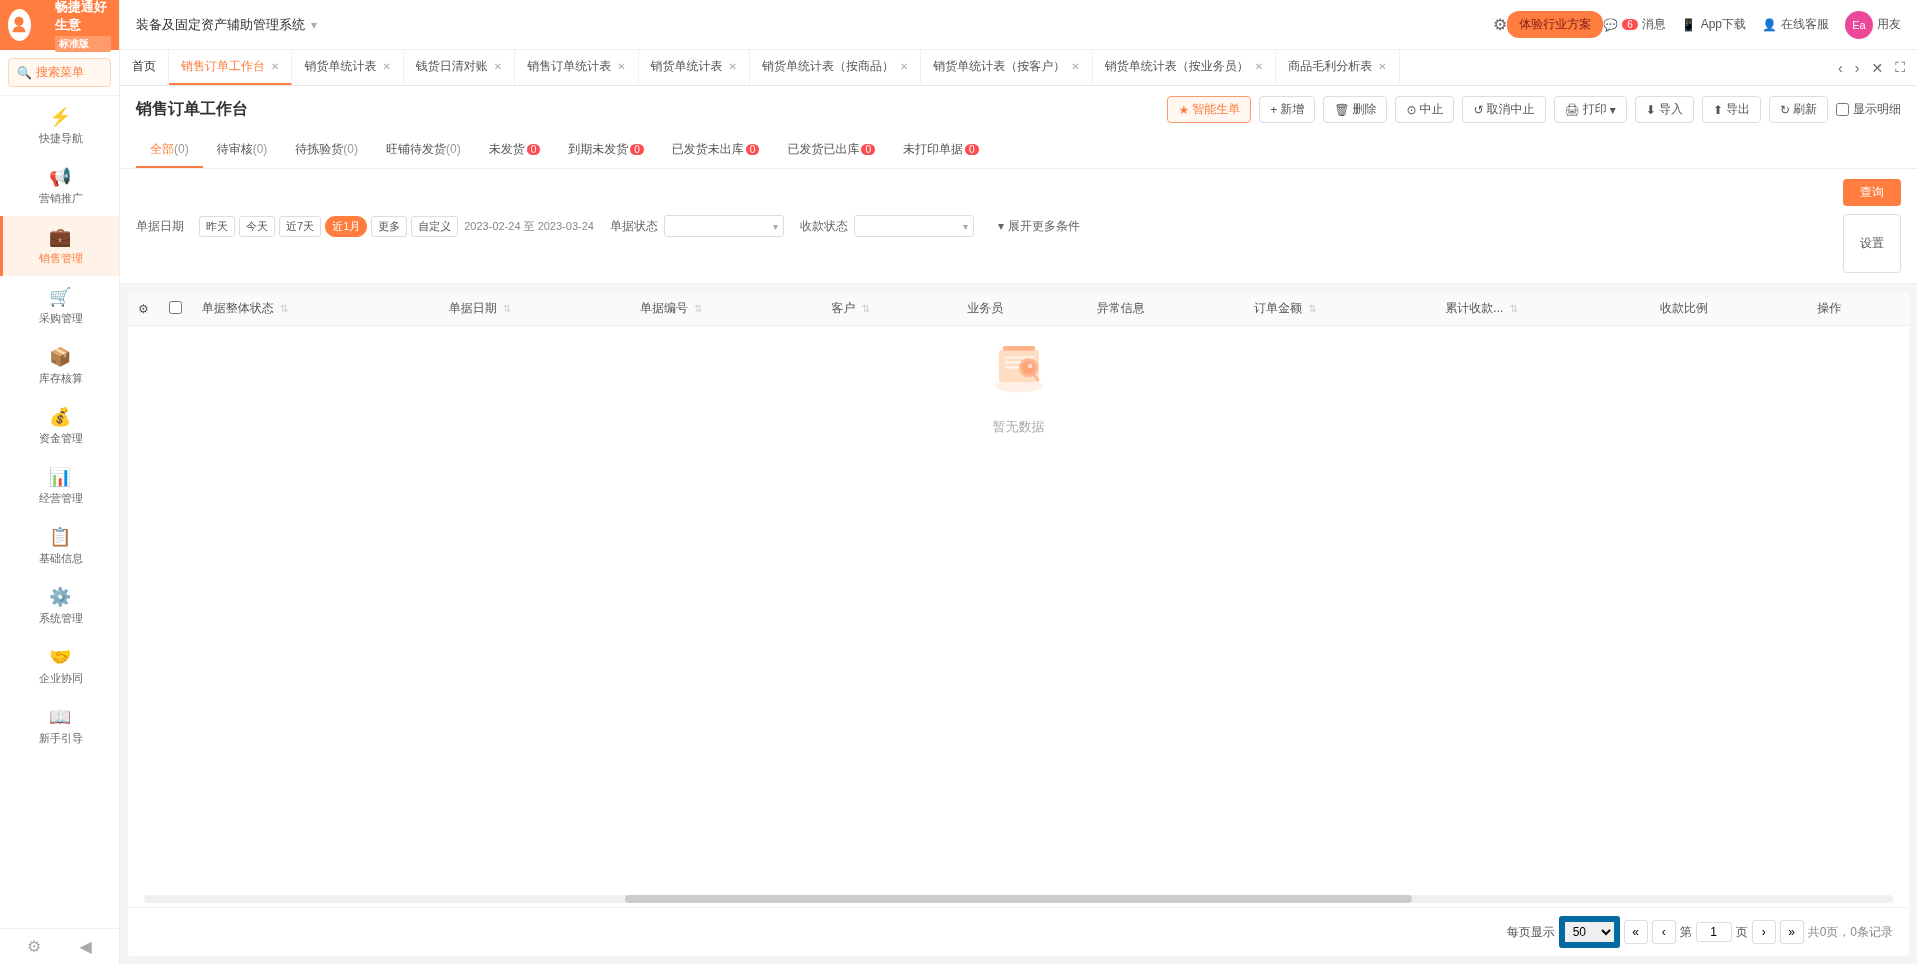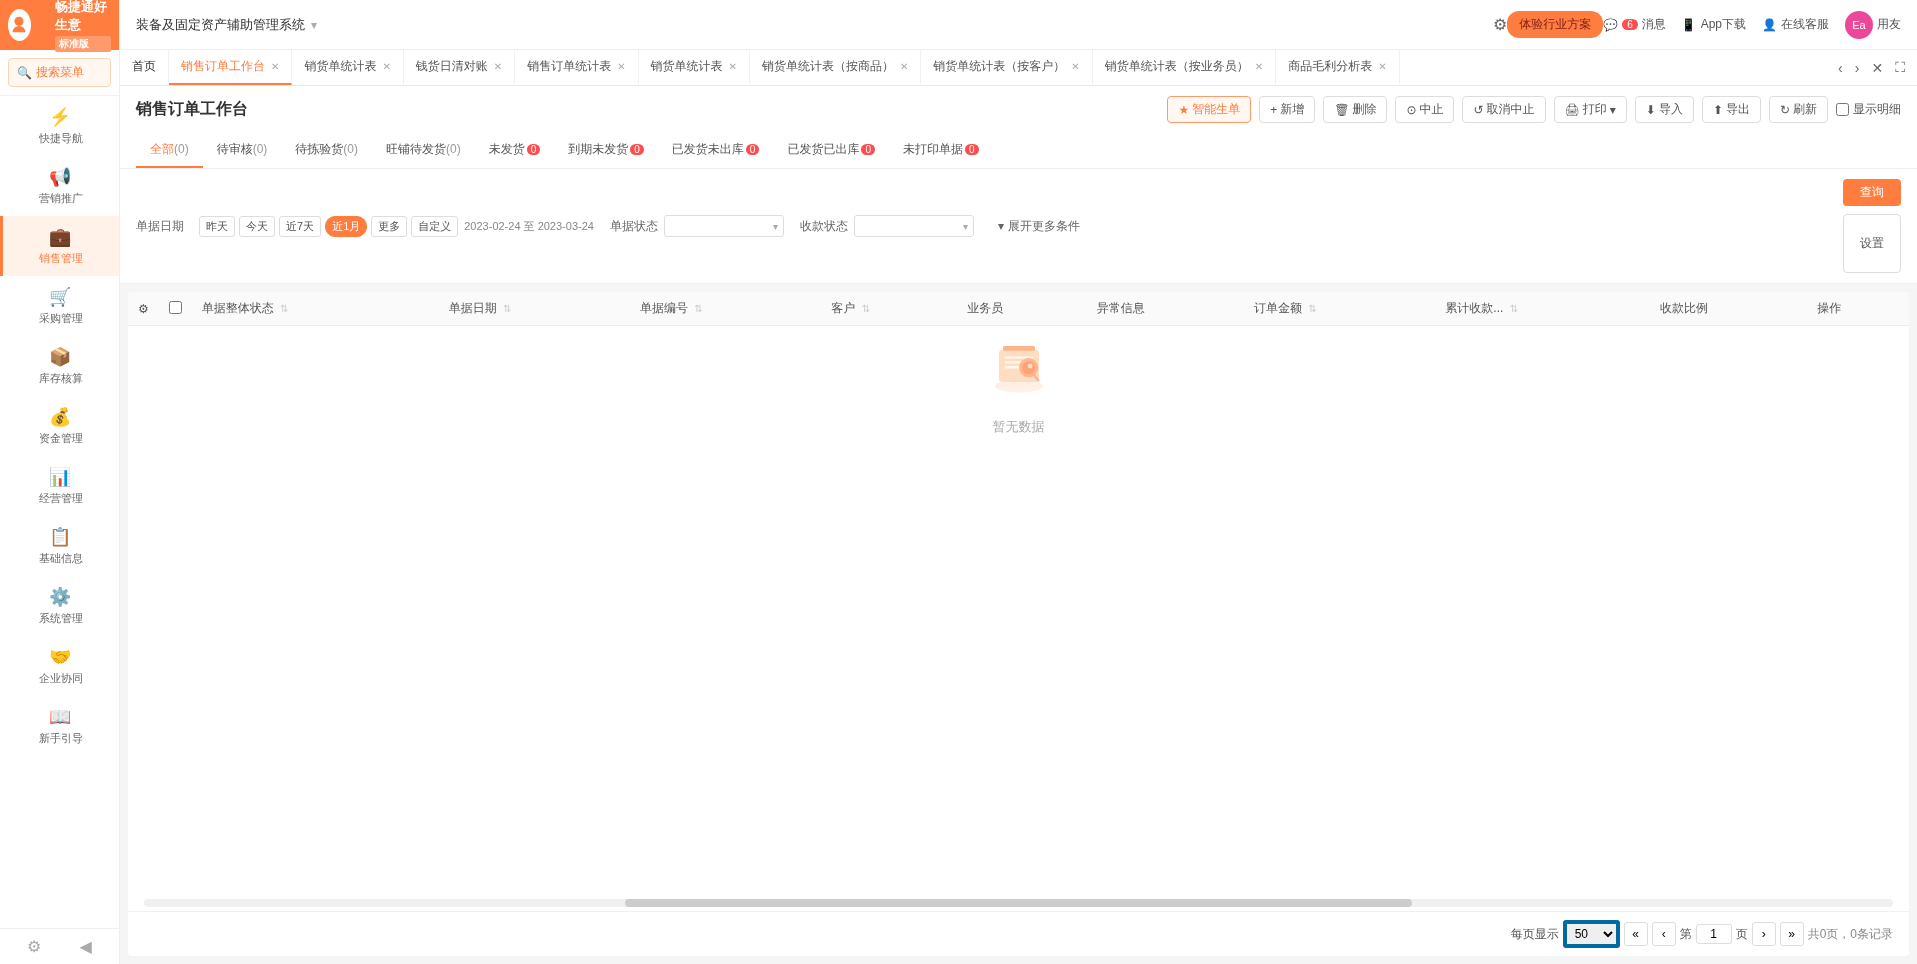--- a/index.html
+++ b/index.html
@@ -96,21 +96,21 @@
     .col-checkbox { width: 30px; text-align: center; }
     .col-settings { width: 30px; text-align: center; }
 
     
     .empty-state { flex: 1; display: flex; flex-direction: column; align-items: center; justify-content: center; gap: 12px; }
     .empty-icon { width: 80px; height: 80px; }
     .empty-text { color: #aaa; font-size: 13px; }
 
     
     .pagination { padding: 8px 16px; display: flex; align-items: center; justify-content: flex-end; gap: 4px; border-top: 1px solid #f0f0f0; font-size: 12px; color: #555; }
-    .page-size-select { border: 4px solid #0369a1; border-radius: 3px; padding: 2px 4px; font-size: 12px; }
+    .page-size-select { border: 6px solid #0369a1; border-radius: 3px; padding: 2px 4px; font-size: 12px; }
     .page-btn { width: 24px; height: 24px; border: 1px solid #ddd; background: #fff; border-radius: 3px; cursor: pointer; display: flex; align-items: center; justify-content: center; font-size: 12px; }
     .page-input { width: 36px; border: 1px solid #ddd; border-radius: 3px; padding: 2px 4px; text-align: center; font-size: 12px; }
     .page-total { color: #888; }
 
     
     .scroll-container { overflow-x: auto; flex: 1; }
     .scroll-track { height: 8px; background: #f0f0f0; border-radius: 4px; margin: 4px 16px; cursor: pointer; }
     .scroll-thumb { height: 8px; width: 45%; background: #ccc; border-radius: 4px; margin: 0 auto; }
   </style>
 </head>

